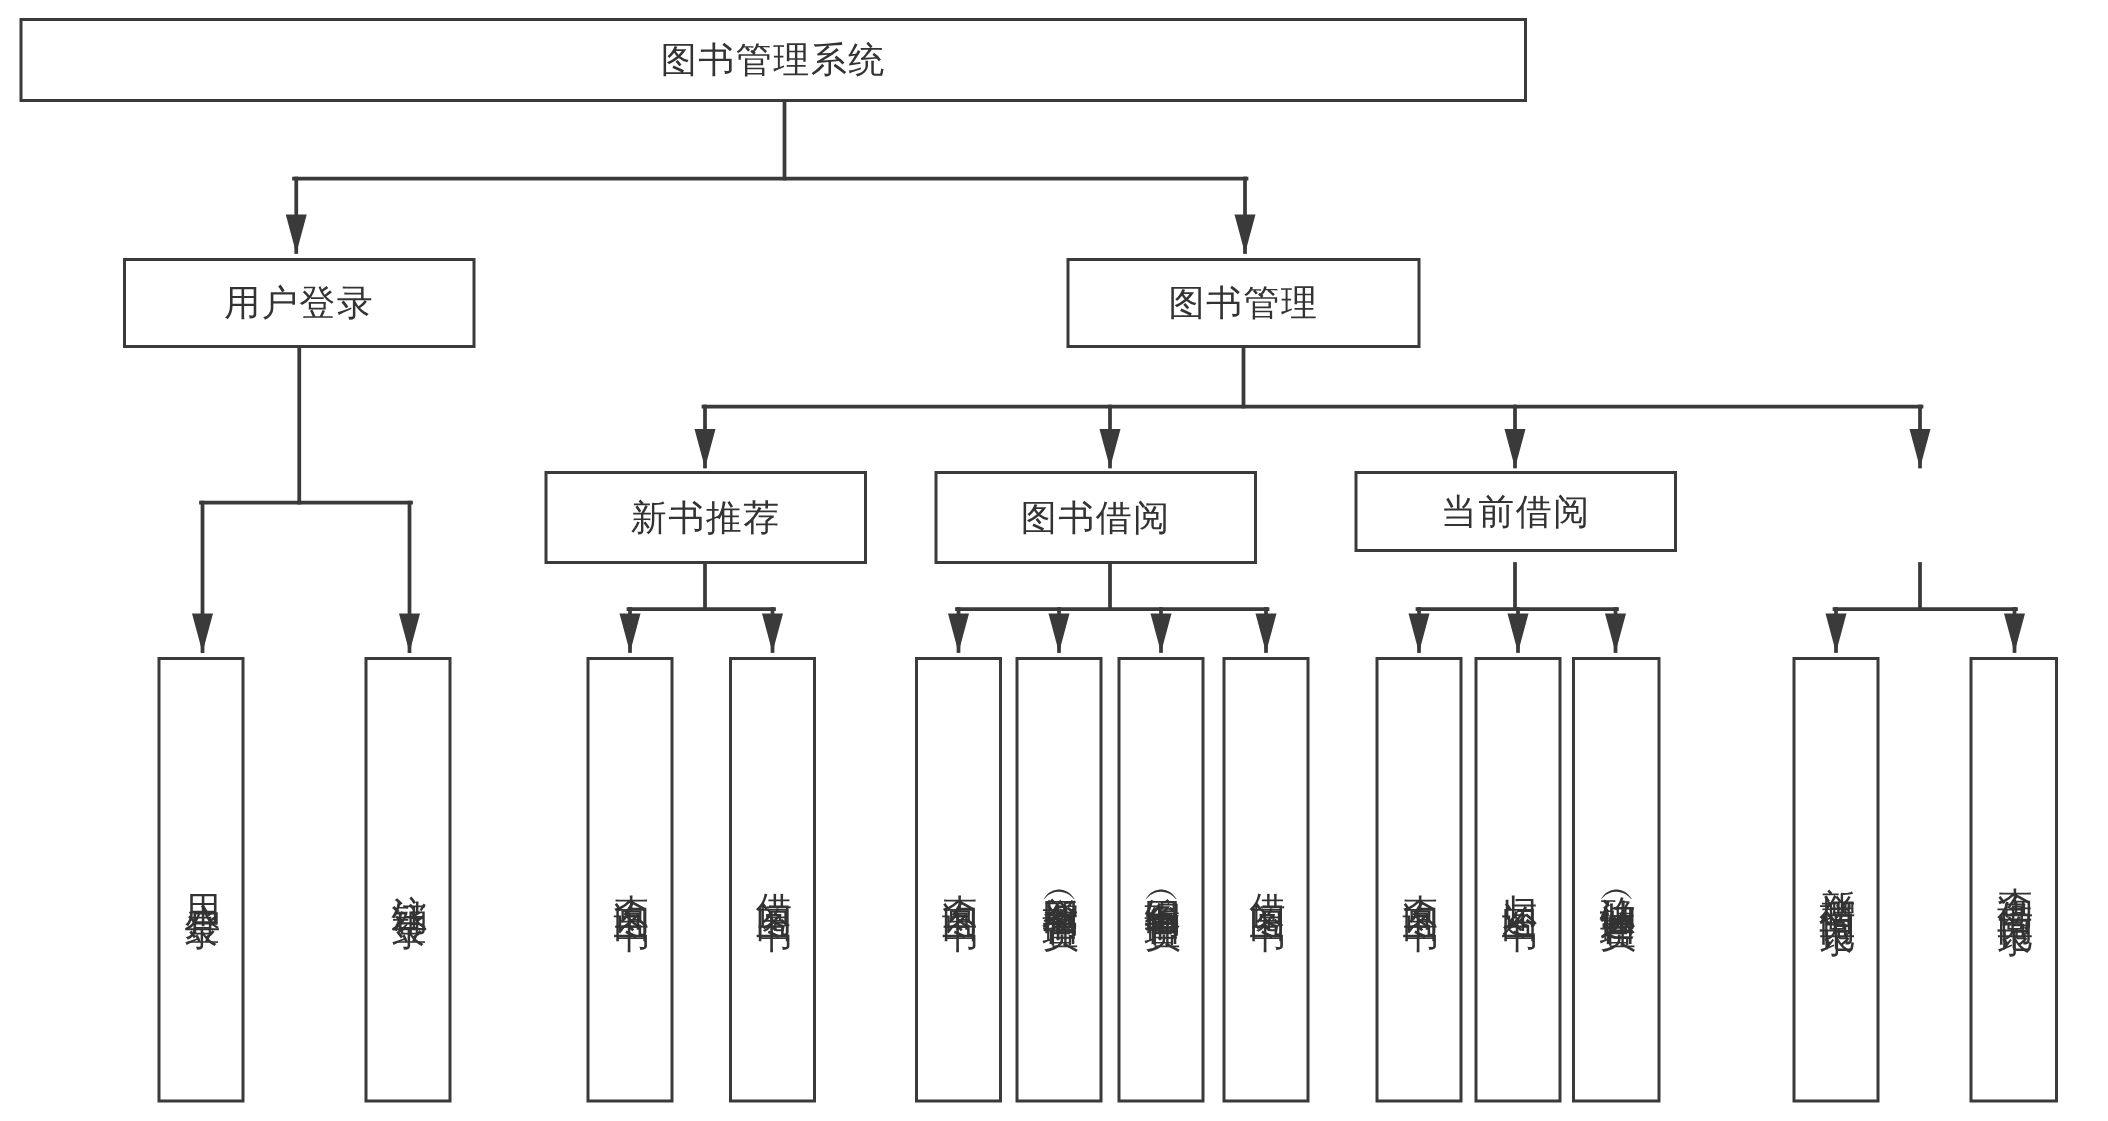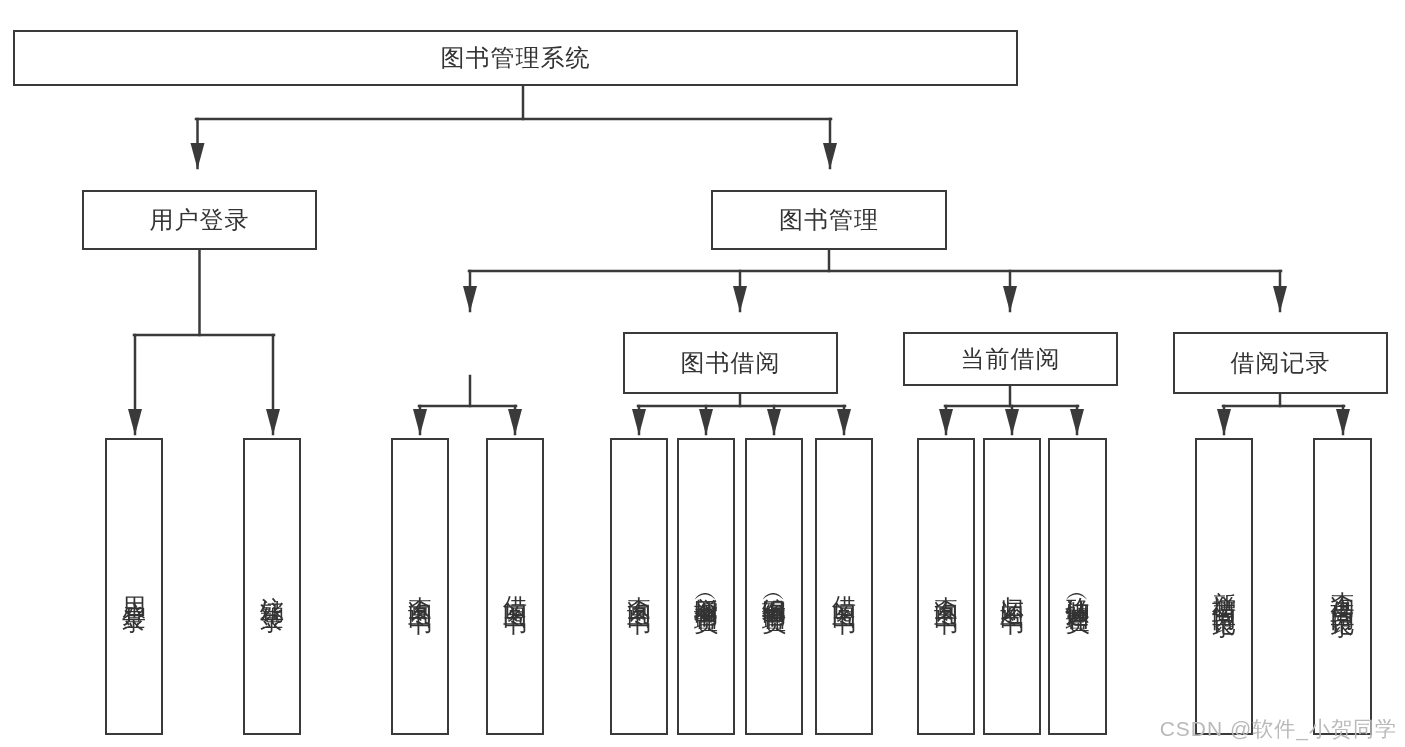--- a/index.html
+++ b/index.html
@@ -23,21 +23,20 @@
   #connector-svg marker path{fill:var(--line);stroke:none;}
   .node{
     position:absolute;
     box-sizing:border-box;
     border:2.5px solid var(--box-border);
     background:#ffffff;
     display:flex;align-items:center;justify-content:center;
     font-size:24px;
     letter-spacing:1px;
     white-space:nowrap;
-    margin-top:18px;
   }
   .leaf{
     position:absolute;
     box-sizing:border-box;
     border:2.5px solid var(--box-border);
     background:#ffffff;
     display:flex;align-items:center;justify-content:center;
   }
   .vtext{
     writing-mode:vertical-rl;
@@ -127,28 +126,28 @@
     <span>图书管理系统</span>
   </div>
 
   <div class="node" style="left:82px;top:172px;width:235px;height:60px">
     <span>用户登录</span>
   </div>
   <div class="node" style="left:711px;top:172px;width:236px;height:60px">
     <span>图书管理</span>
   </div>
 
+  <div class="node" style="left:363px;top:314px;width:215px;height:62px">
+    <span>新书推荐</span>
+  </div>
   <div class="node" style="left:623px;top:314px;width:215px;height:62px">
     <span>图书借阅</span>
   </div>
   <div class="node" style="left:903px;top:314px;width:215px;height:54px">
     <span>当前借阅</span>
-  </div>
-  <div class="node" style="left:1173px;top:314px;width:215px;height:62px">
-    <span>借阅记录</span>
   </div>
 
   <div class="leaf" style="left:105px;top:438px;width:58px;height:297px">
     <span class="vtext">用户登录</span>
   </div>
   <div class="leaf" style="left:243px;top:438px;width:58px;height:297px">
     <span class="vtext">注销登录</span>
   </div>
 
   <div class="leaf" style="left:391px;top:438px;width:58px;height:297px">
@@ -181,14 +180,13 @@
     <span class="vtext tight">确认归还（管理员）</span>
   </div>
 
   <div class="leaf" style="left:1195px;top:438px;width:58px;height:297px">
     <span class="vtext">新增借阅记录</span>
   </div>
   <div class="leaf" style="left:1313px;top:438px;width:59px;height:297px">
     <span class="vtext">查询借阅记录</span>
   </div>
 
-  <div id="watermark">CSDN @软件_小贺同学</div>
 </div>
 
 </body></html>

